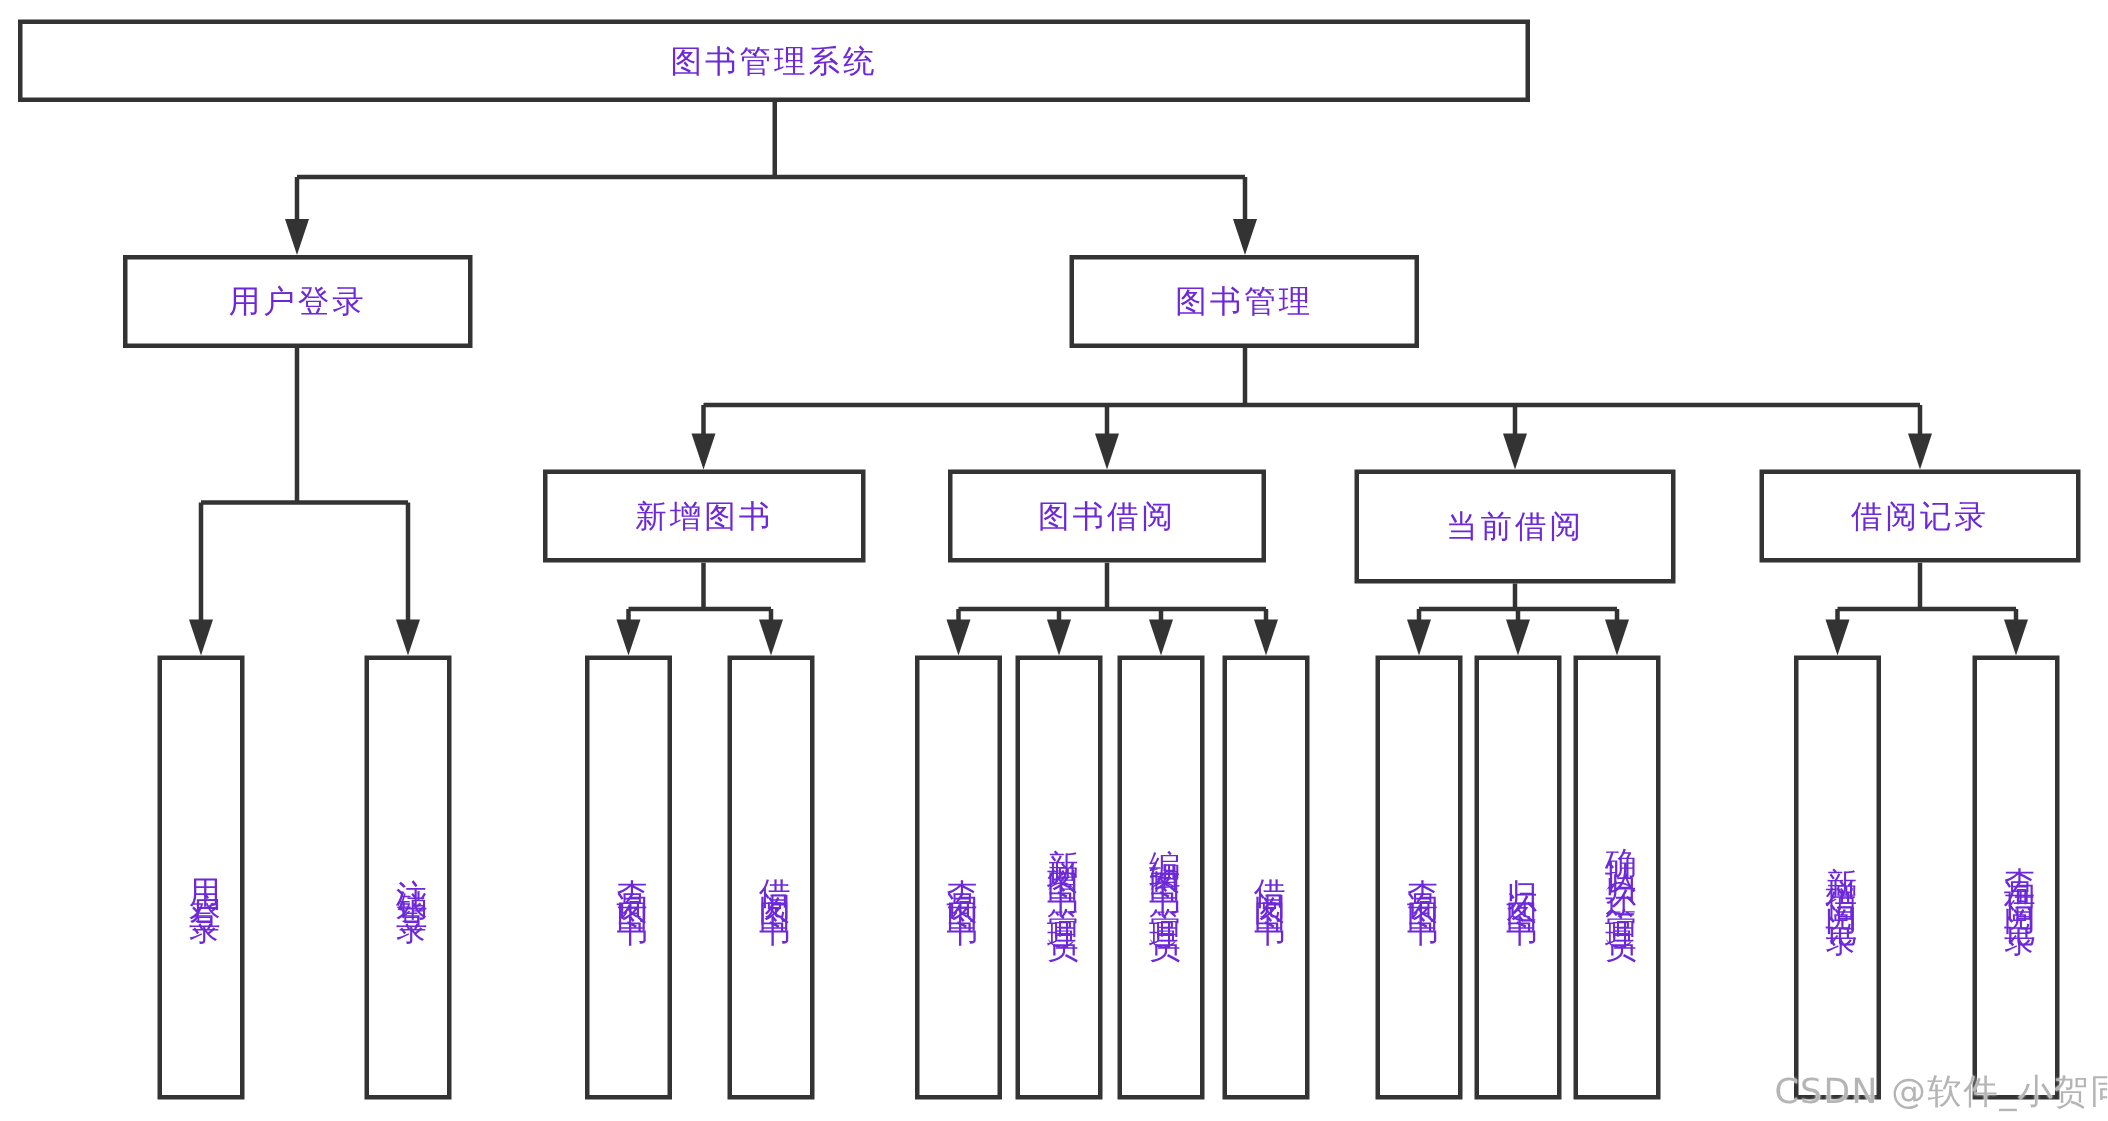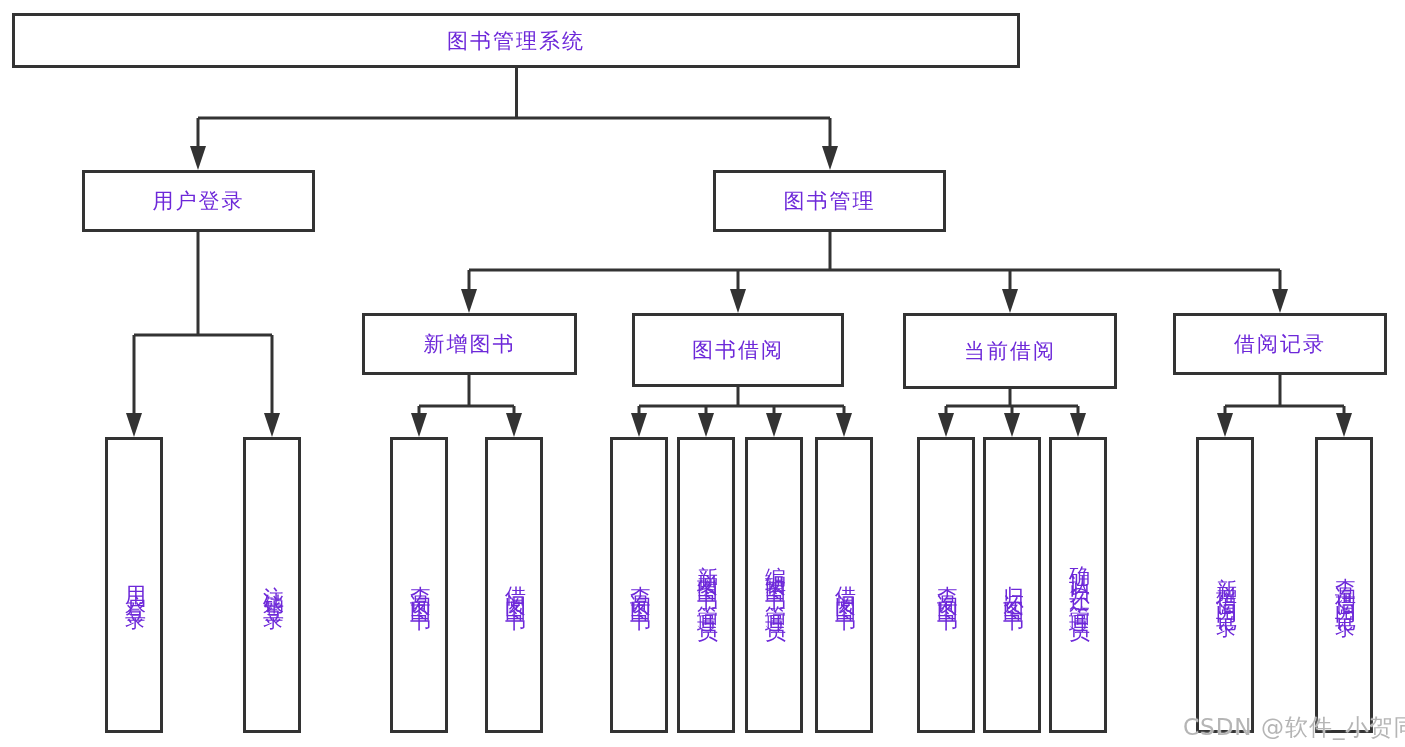--- a/index.html
+++ b/index.html
@@ -43,21 +43,21 @@
     padding: 6px 0;
     line-height: 1;
   }
   
   .n-root  { left: 12px;  top: 13px;  width: 1008px; height: 55px; }
   
   .n-l2a   { left: 82px;  top: 170px; width: 233px;  height: 62px; }
   .n-l2b   { left: 713px; top: 170px; width: 233px;  height: 62px; }
   
   .n-l3a   { left: 362px; top: 313px; width: 215px;  height: 62px; }
-  .n-l3b   { left: 632px; top: 313px; width: 212px;  height: 74px; }
+  .n-l3b   { left: 632px; top: 313px; width: 212px;  height: 62px; }
   .n-l3c   { left: 903px; top: 313px; width: 214px;  height: 76px; }
   .n-l3d   { left: 1173px;top: 313px; width: 214px;  height: 62px; }
   
   .lf1  { left: 105px; }
   .lf2  { left: 243px; }
   .lf3  { left: 390px; }
   .lf4  { left: 485px; }
   .lf5  { left: 610px; }
   .lf6  { left: 677px; }
   .lf7  { left: 745px; }

